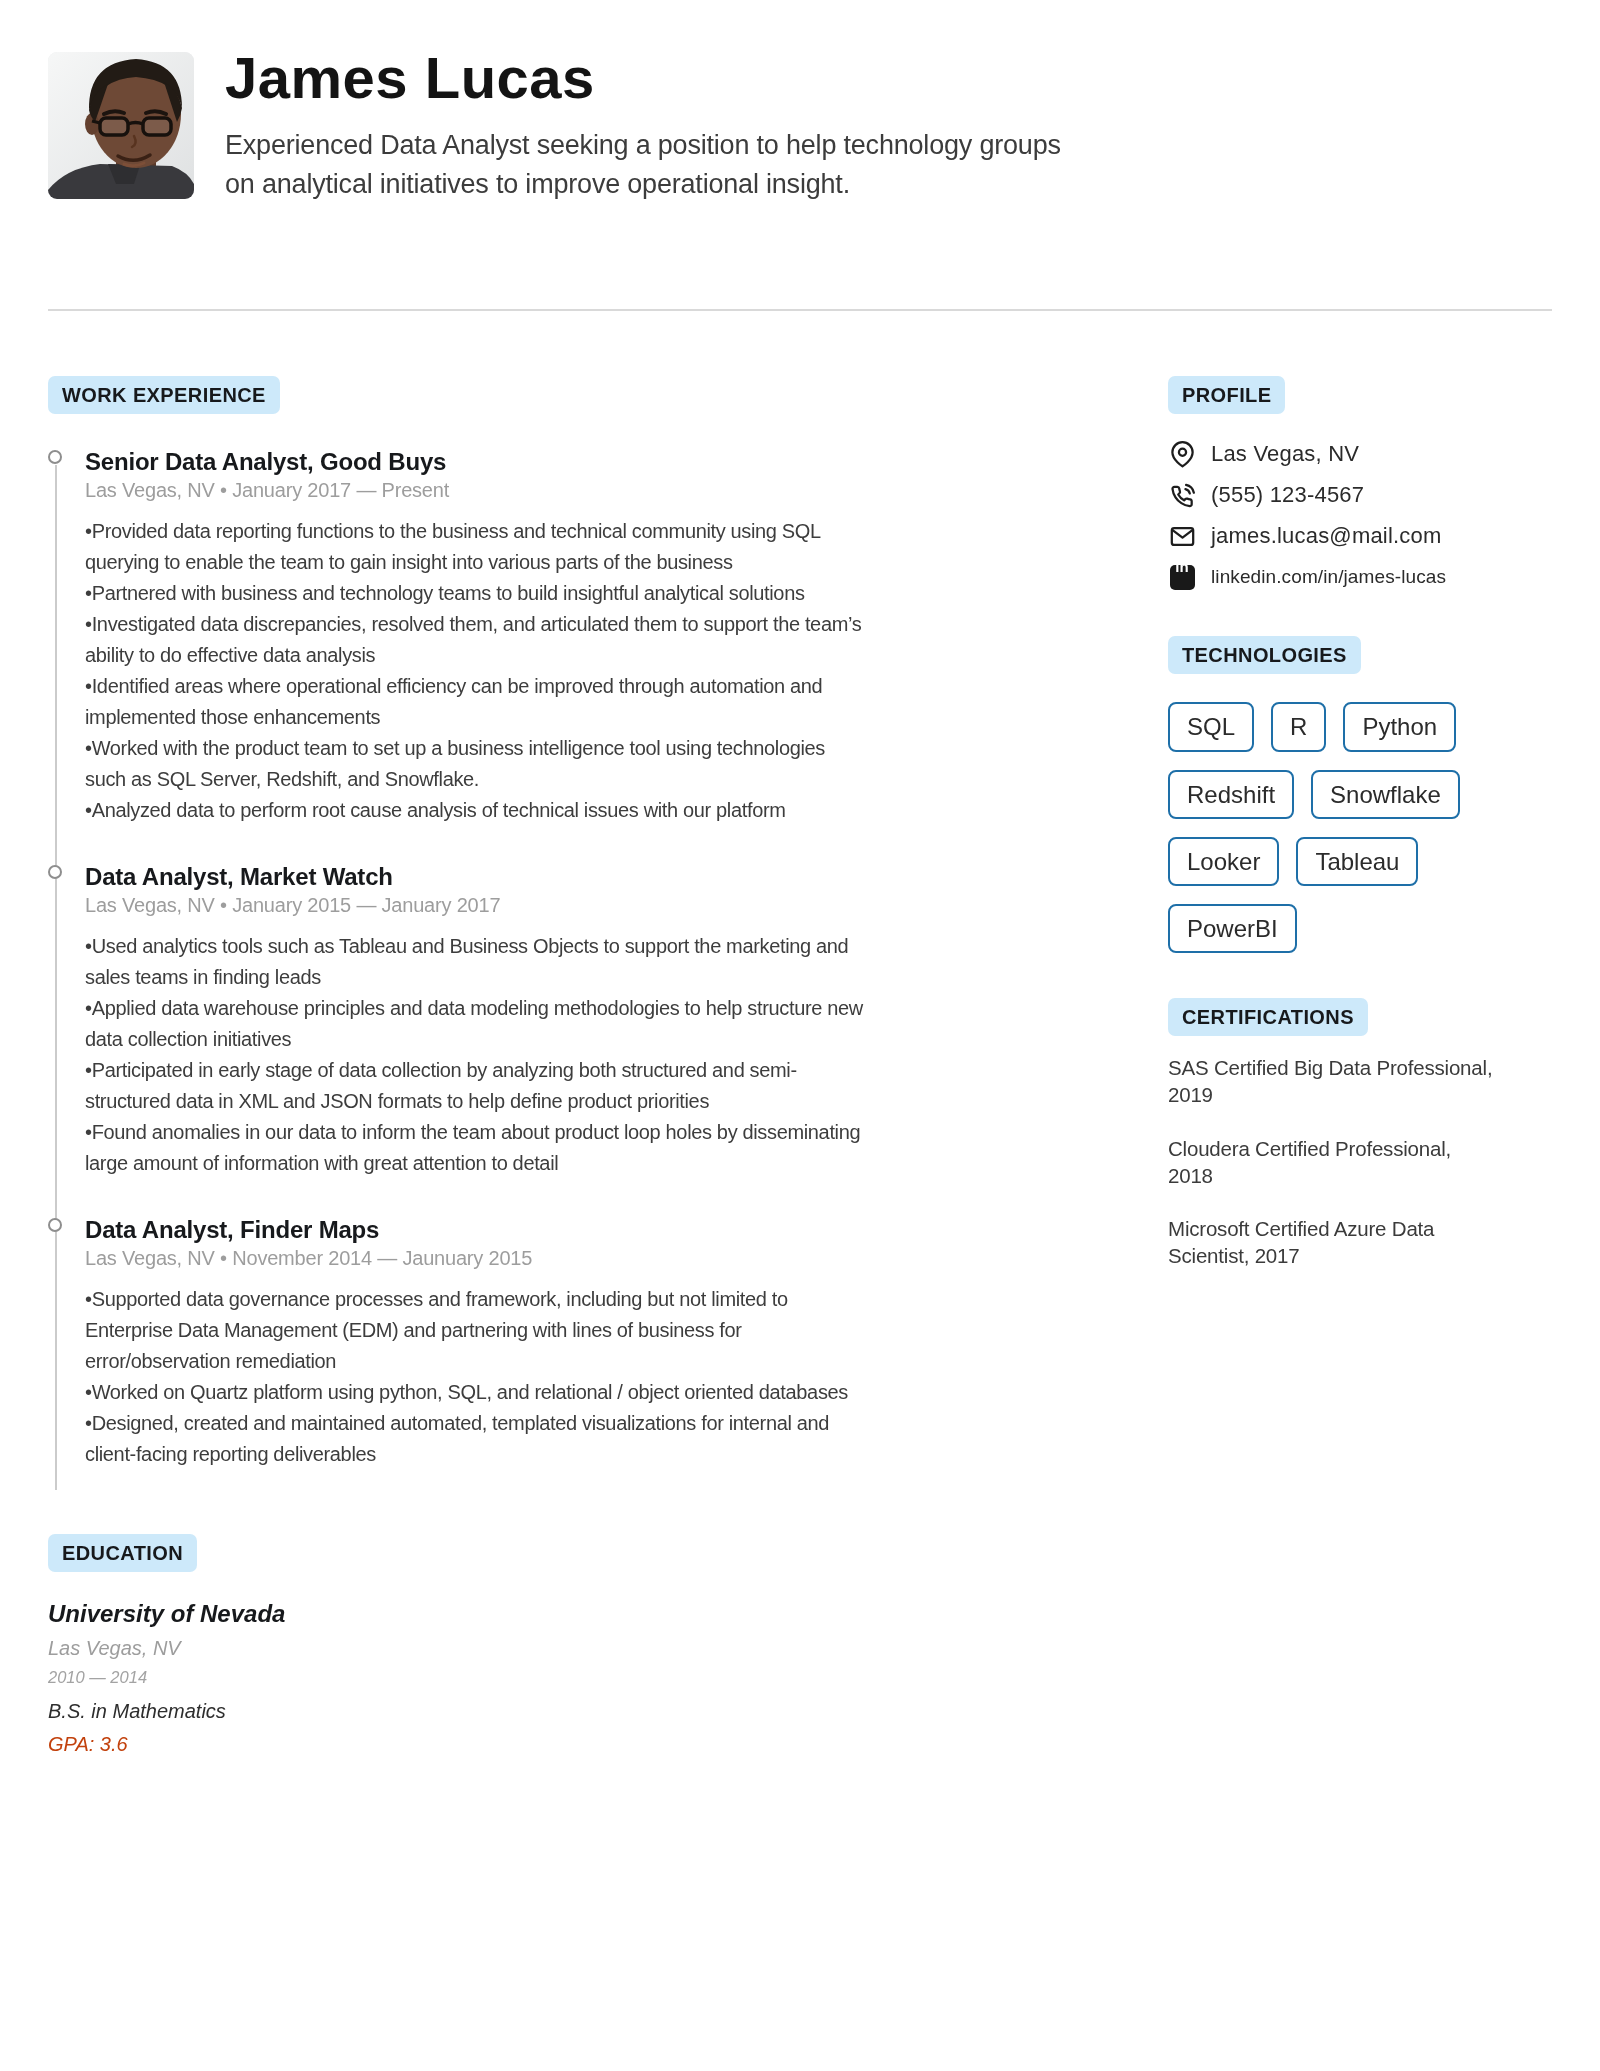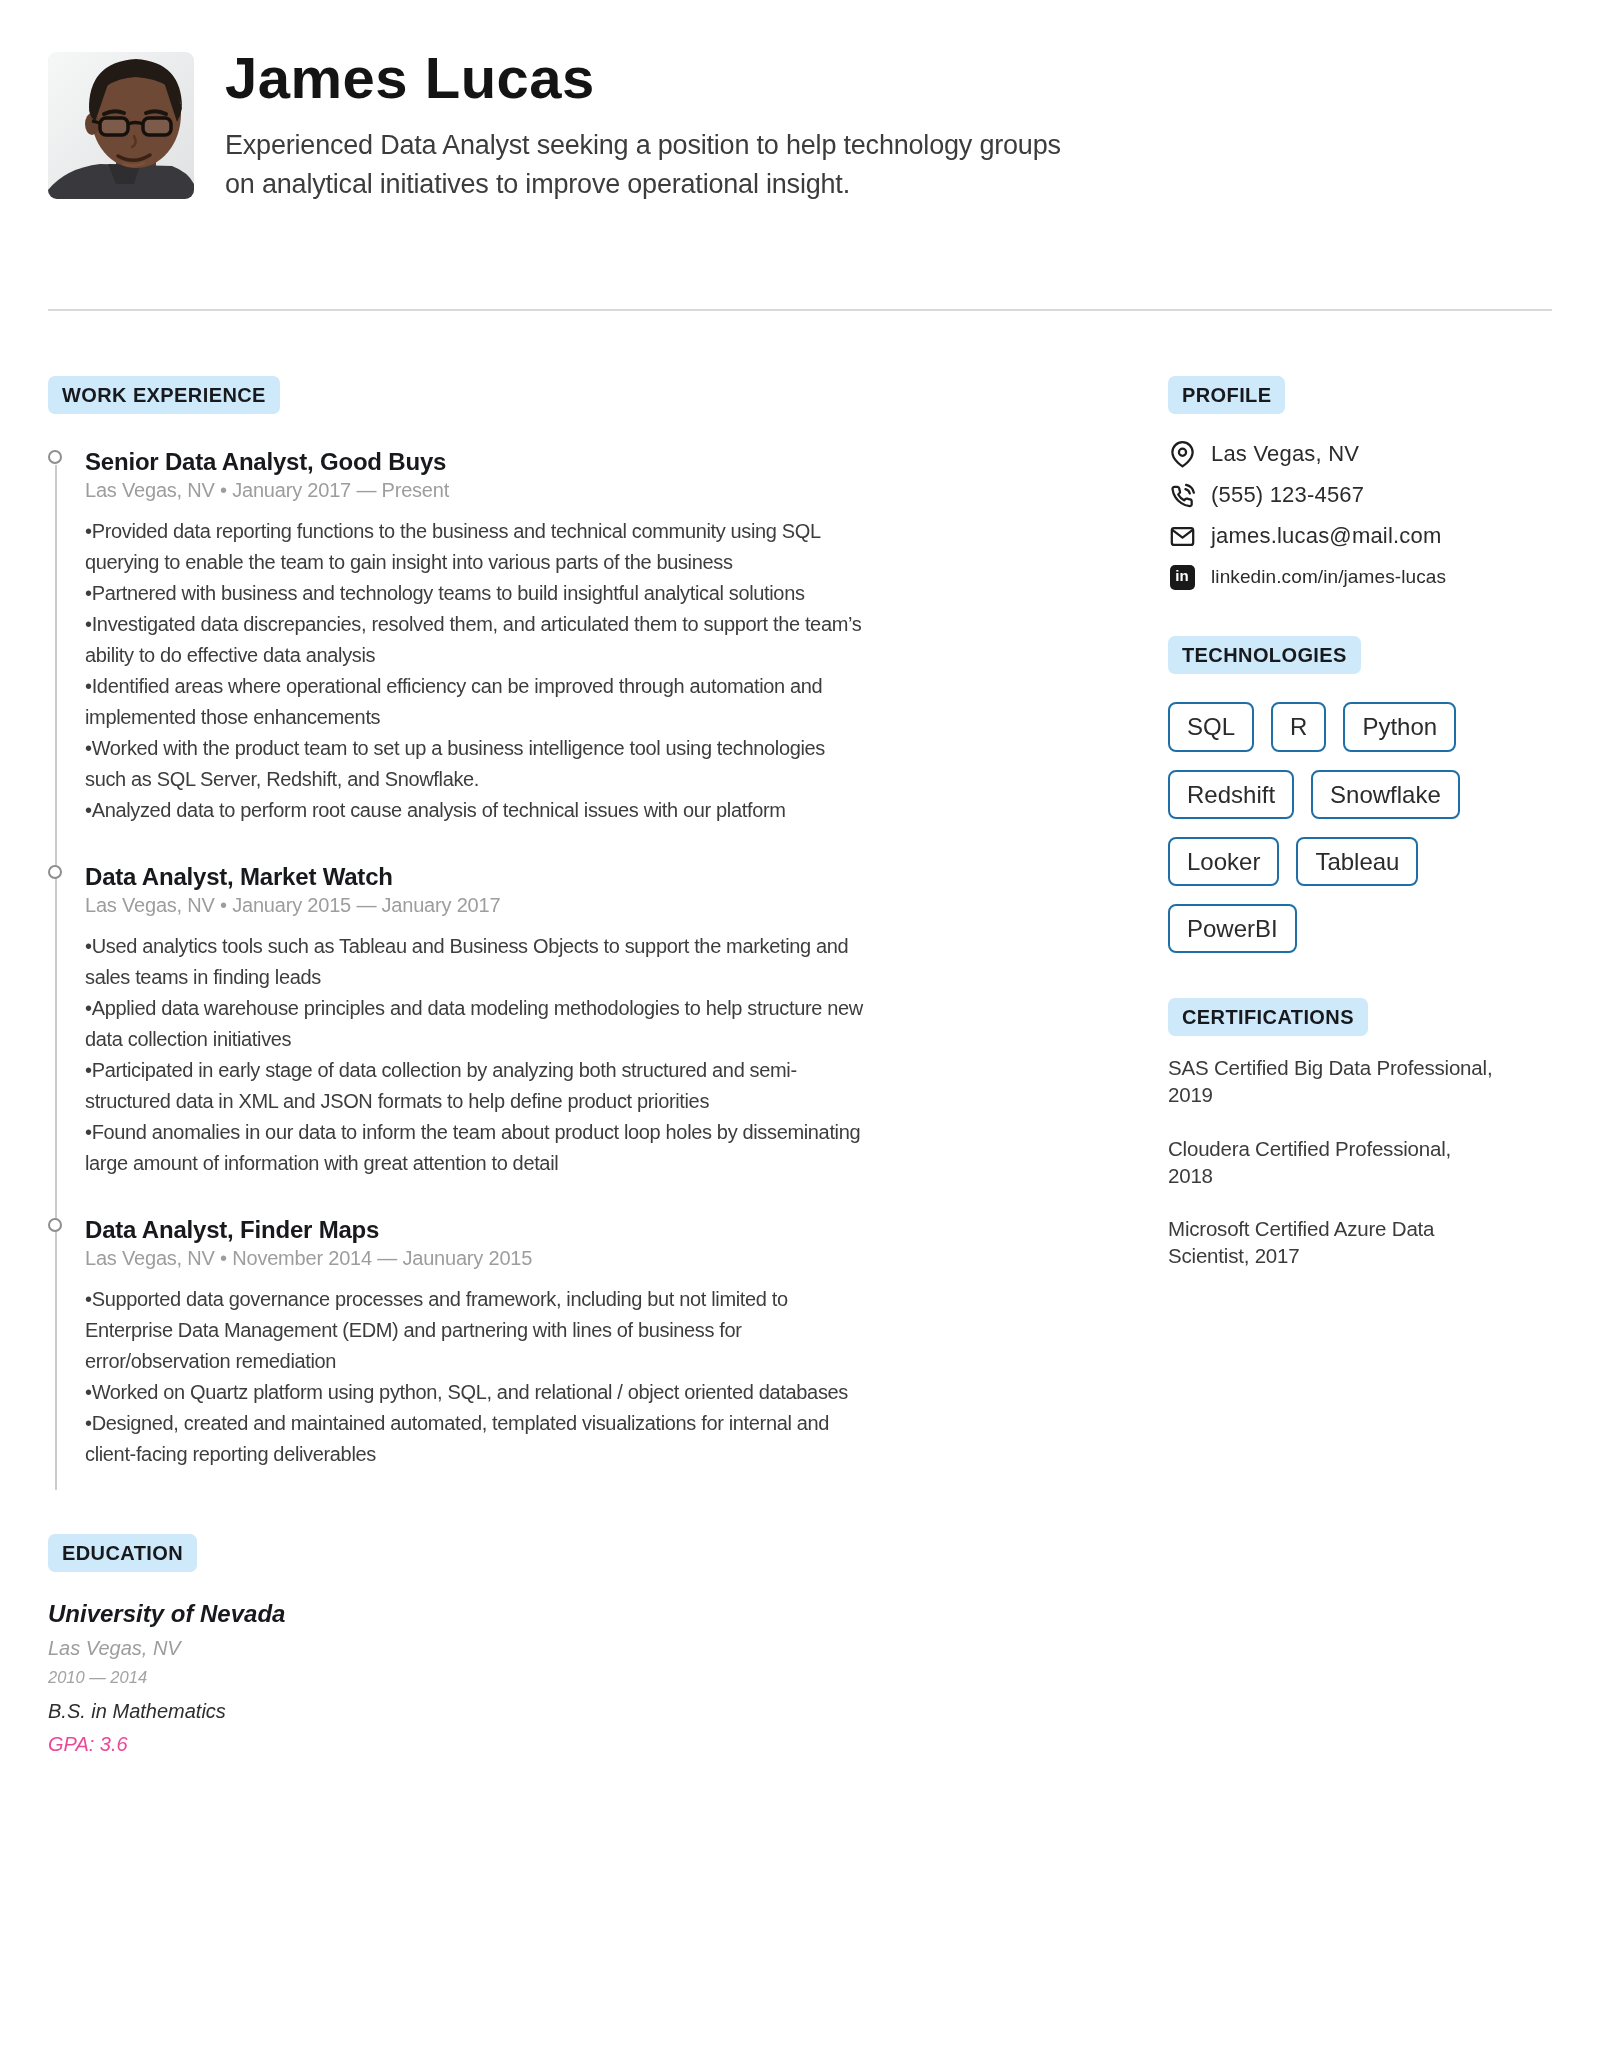--- a/index.html
+++ b/index.html
@@ -93,35 +93,35 @@
   }
   .job-bullets li::before { content: "\2022 "; }
 
   
   .edu-badge-wrap { margin-top: 44px; }
   .education { margin-top: 28px; font-style: italic; }
   .edu-school { margin: 0; font-size: 24px; font-weight: bold; color: #17191c; }
   .edu-location { margin-top: 9px; font-size: 20px; color: #9d9d9d; }
   .edu-dates { margin-top: 8px; font-size: 16.5px; color: #a3a3a3; }
   .edu-degree { margin-top: 13px; font-size: 20px; color: #2e2e2e; }
-  .edu-gpa { margin-top: 10px; font-size: 20px; color: #ec4899; }
+  .edu-gpa { margin-top: 10px; font-size: 20px; color: #c2410c; }
 
   
   .contact-list { margin-top: 26px; }
   .contact-row { display: flex; align-items: center; margin-bottom: 13px; min-height: 28px; }
   .contact-icon { width: 28px; display: flex; justify-content: center; flex: 0 0 auto; }
   .contact-text { margin-left: 15px; font-size: 22px; color: #2b2b2b; letter-spacing: 0.2px; }
   .contact-row.row-linkedin .contact-text { font-size: 19px; letter-spacing: 0.1px; }
   .li-icon {
     width: 25px; height: 25px;
     background: #191919; color: #ffffff;
     border-radius: 5px;
     display: flex; align-items: flex-end; justify-content: center;
     font-size: 15px; font-weight: bold; line-height: 1.25;
-    padding-bottom: 4px;
+    padding-bottom: 13px;
   }
 
   
   .tech-badge-wrap { margin-top: 45px; }
   .tags { margin-top: 28px; display: flex; flex-wrap: wrap; gap: 18px 17px; width: 312px; }
   .tag {
     border: 2px solid #1e6fa8;
     border-radius: 8px;
     padding: 7px 17px;
     font-size: 24px; color: #2b2b2b;

